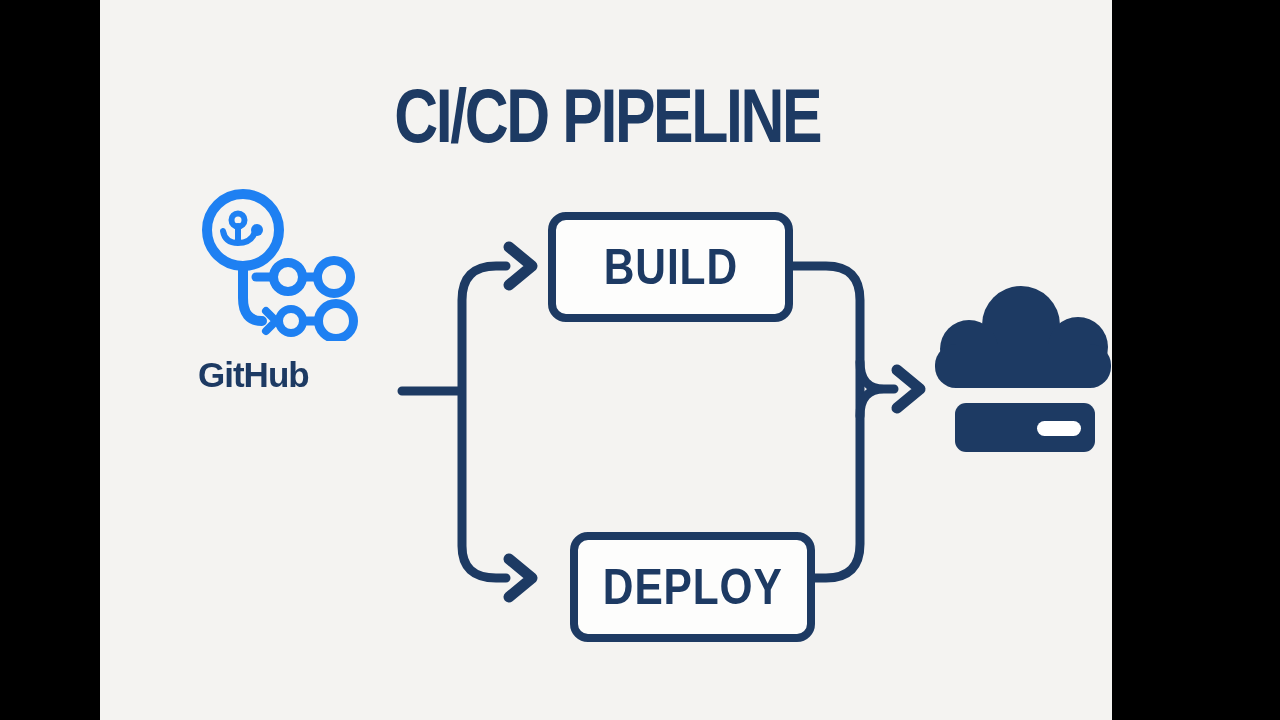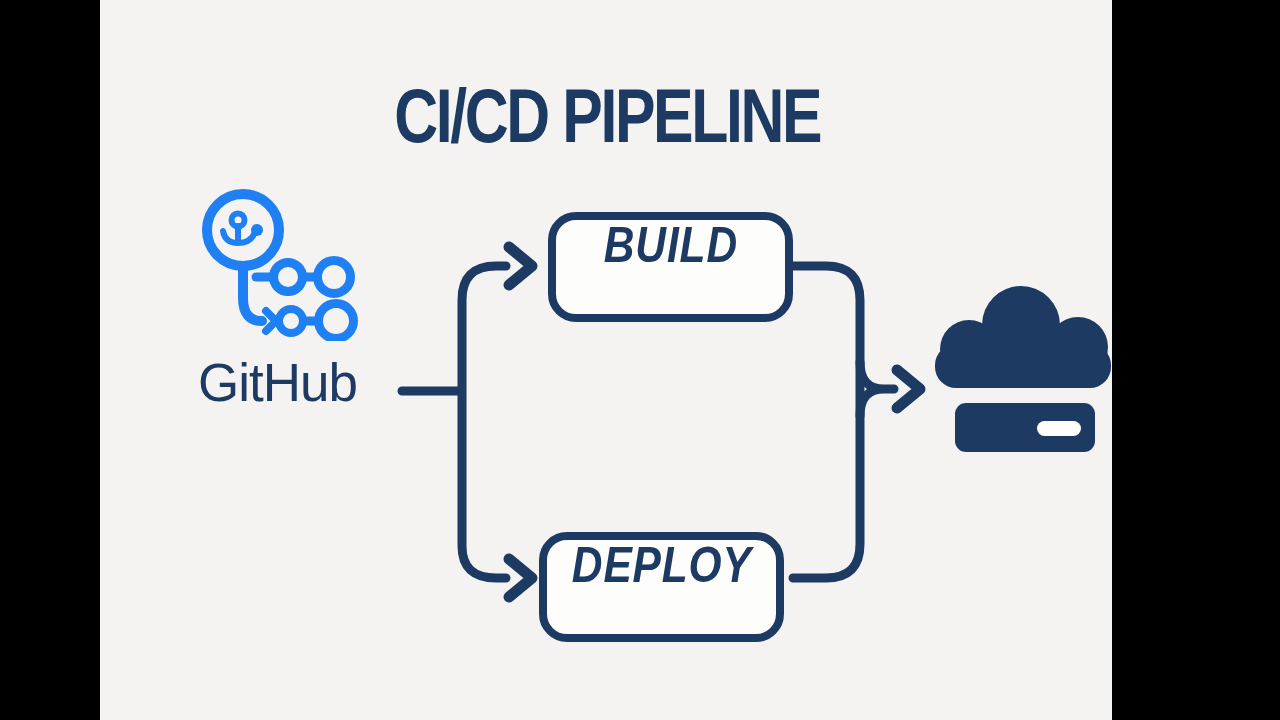--- a/index.html
+++ b/index.html
@@ -41,45 +41,45 @@
   .connectors{left:0;top:0;width:1280px;height:720px;pointer-events:none;margin-left:-100px;}
   .navy-line{stroke:var(--navy);stroke-width:9;fill:none;stroke-linecap:round;stroke-linejoin:round;}
   .navy-chevron{stroke:var(--navy);stroke-width:11;fill:none;stroke-linecap:round;stroke-linejoin:round;}
   .blue-line{stroke:var(--logo-blue);fill:none;stroke-linecap:round;stroke-linejoin:round;}
   .blue-fill{fill:var(--logo-blue);}
   .navy-fill{fill:var(--navy);}
   .gh-logo{left:96px;top:186px;} 
   .cloud-icon{left:833px;top:285px;} 
   .label-github{
     position:absolute;left:98px;top:359px;
-    font-size:53px;font-weight:400;line-height:0.905;
+    font-size:35px;font-weight:700;line-height:0.905;
     color:var(--navy);letter-spacing:-1px;
   }
   .label-actions{
     position:absolute;left:94px;top:415px;
     font-size:52px;font-weight:600;line-height:0.905;
     color:var(--navy);letter-spacing:0px;
   }
   .stage-box{
     position:absolute;width:245px;height:110px;
     background:var(--box-fill);
     border:8px solid var(--navy);
-    border-radius:28px;
-    display:flex;justify-content:center;font-style:italic;
+    border-radius:18px;
+    display:flex;align-items:center;justify-content:center;
   }
   .stage-box .box-label{
     display:inline-block;
     font-size:50px;font-weight:800;letter-spacing:1px;line-height:1;
     color:var(--navy);
     transform:scaleX(0.85);transform-origin:center;
     white-space:nowrap;
   }
   .box-build{left:448px;top:212px;}   
   .box-test{left:448px;top:370px;}
-  .box-deploy{left:439px;top:532px;}
+  .box-deploy{left:470px;top:532px;}
 </style>
 </head>
 <body>
 
 <div class="stage">
   <div class="content">
 
     <div class="title-wrap">
       <span class="title">CI/CD PIPELINE</span>
     </div>

